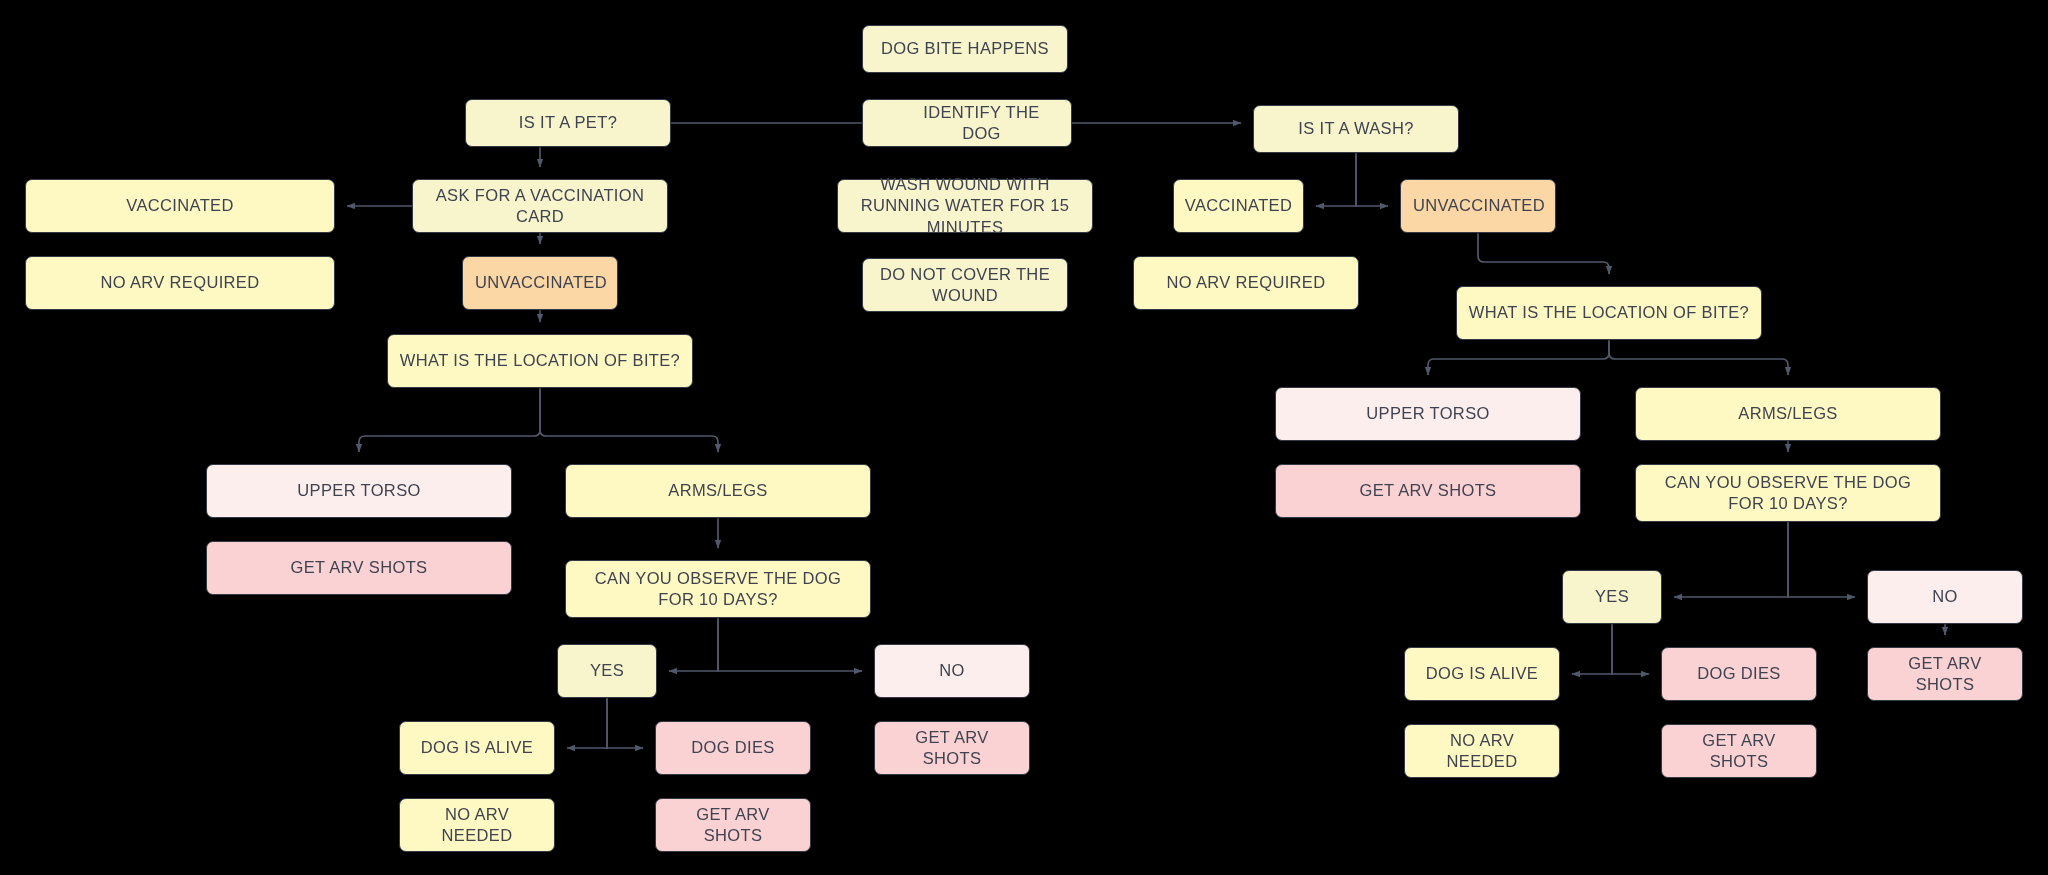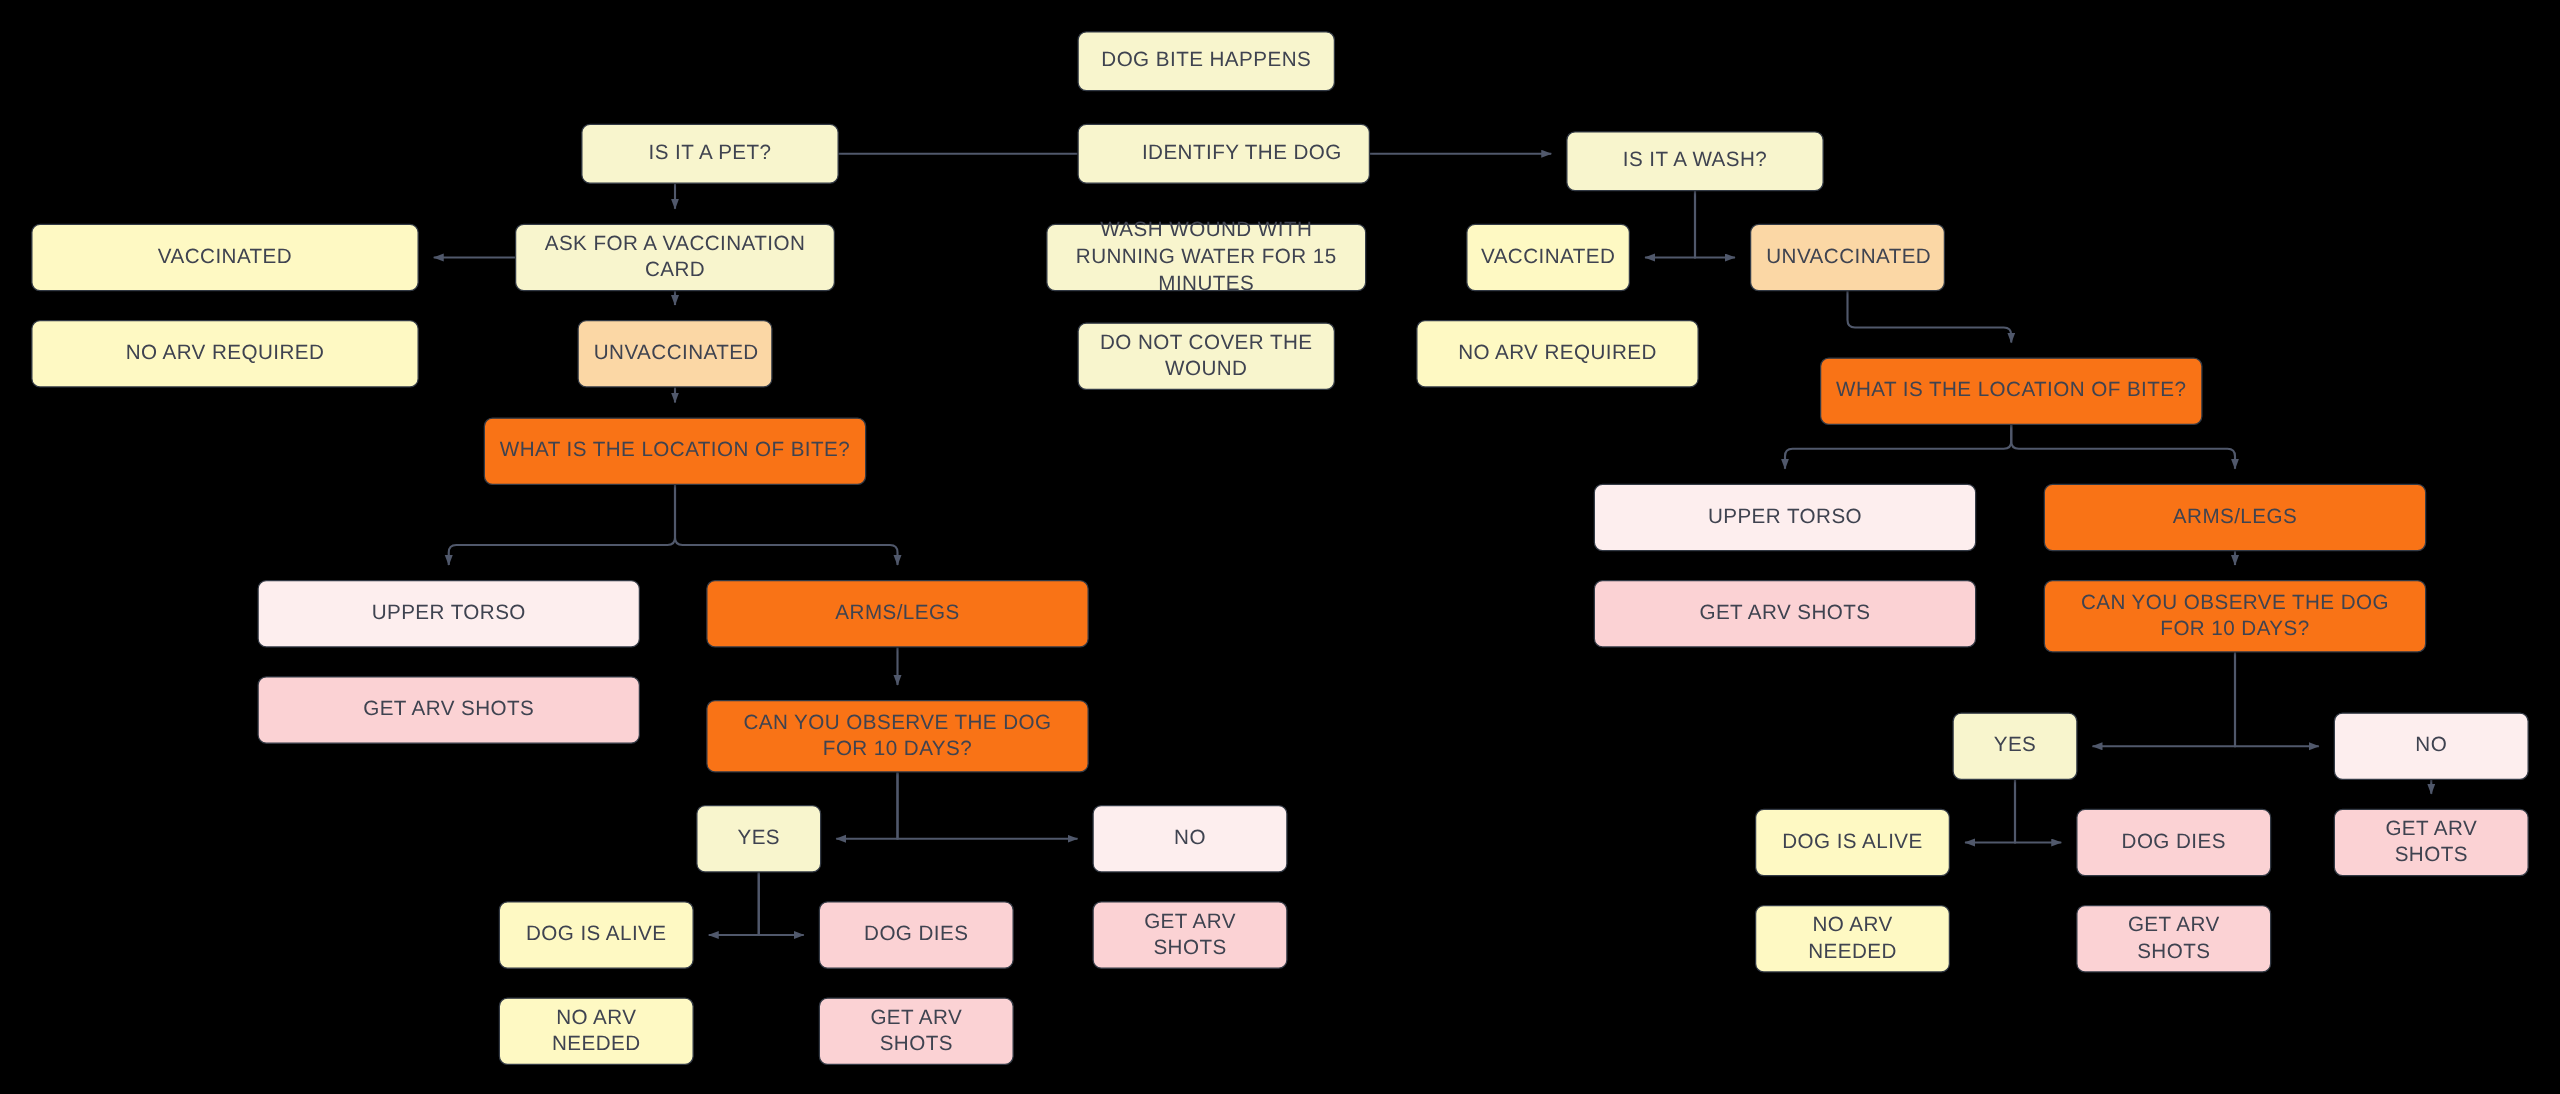--- a/index.html
+++ b/index.html
@@ -31,21 +31,21 @@
     color: #3f4350;
     font-size: 16.5px;
     letter-spacing: 0.35px;
     line-height: 1.3;
     padding: 4px 10px;
     box-shadow: 0 1px 2px rgba(0,0,0,0.35);
   }
   .n-yellow { background: #f8f5cd; }
   .n-green  { background: #fef9c3; }
   .n-orange { background: #fbd7a5; padding-left: 12px; }
-  .n-cream  { background: #f97316; }
+  .n-cream  { background: #fef9c3; }
   .n-pinkpale { background: #fdeeee; }
   .n-pink   { background: #fbd2d4; }
 </style>
 </head>
 <body>
 
 <div id="canvas">
 
   <svg class="edges" viewBox="0 0 2048 875" xmlns="http://www.w3.org/2000/svg">
     <defs>
@@ -78,21 +78,21 @@
         <path d="M 1945,624 L 1945,635" marker-end="url(#arrowhead)"></path>
         <path d="M 1612,624 L 1612,674 L 1572,674" marker-end="url(#arrowhead)"></path>
         <path d="M 1612,624 L 1612,674 L 1649,674" marker-end="url(#arrowhead)"></path>
       </g>
   </svg>
 
   <div id="node-layer">
       <div class="node n-yellow" style="left: 862px; top: 25px; width: 206px; height: 48px;">
         <span>DOG BITE HAPPENS</span>
       </div>
-      <div class="node n-yellow" style="left: 862px; top: 99px; width: 234px; height: 48px; padding-left: 39px;">
+      <div class="node n-yellow" style="left: 862px; top: 99px; width: 210px; height: 48px; padding-left: 39px;">
         <span>IDENTIFY THE DOG</span>
       </div>
       <div class="node n-yellow" style="left: 437px; top: 99px; width: 206px; height: 48px; margin-left: 28px;">
         <span>IS IT A PET?</span>
       </div>
       <div class="node n-yellow" style="left: 1253px; top: 105px; width: 206px; height: 48px;">
         <span>IS IT A WASH?</span>
       </div>
       <div class="node n-yellow" style="left: 837px; top: 179px; width: 256px; height: 54px; justify-content: flex-end;">
         <span>WASH WOUND WITH RUNNING WATER FOR 15 MINUTES</span>

